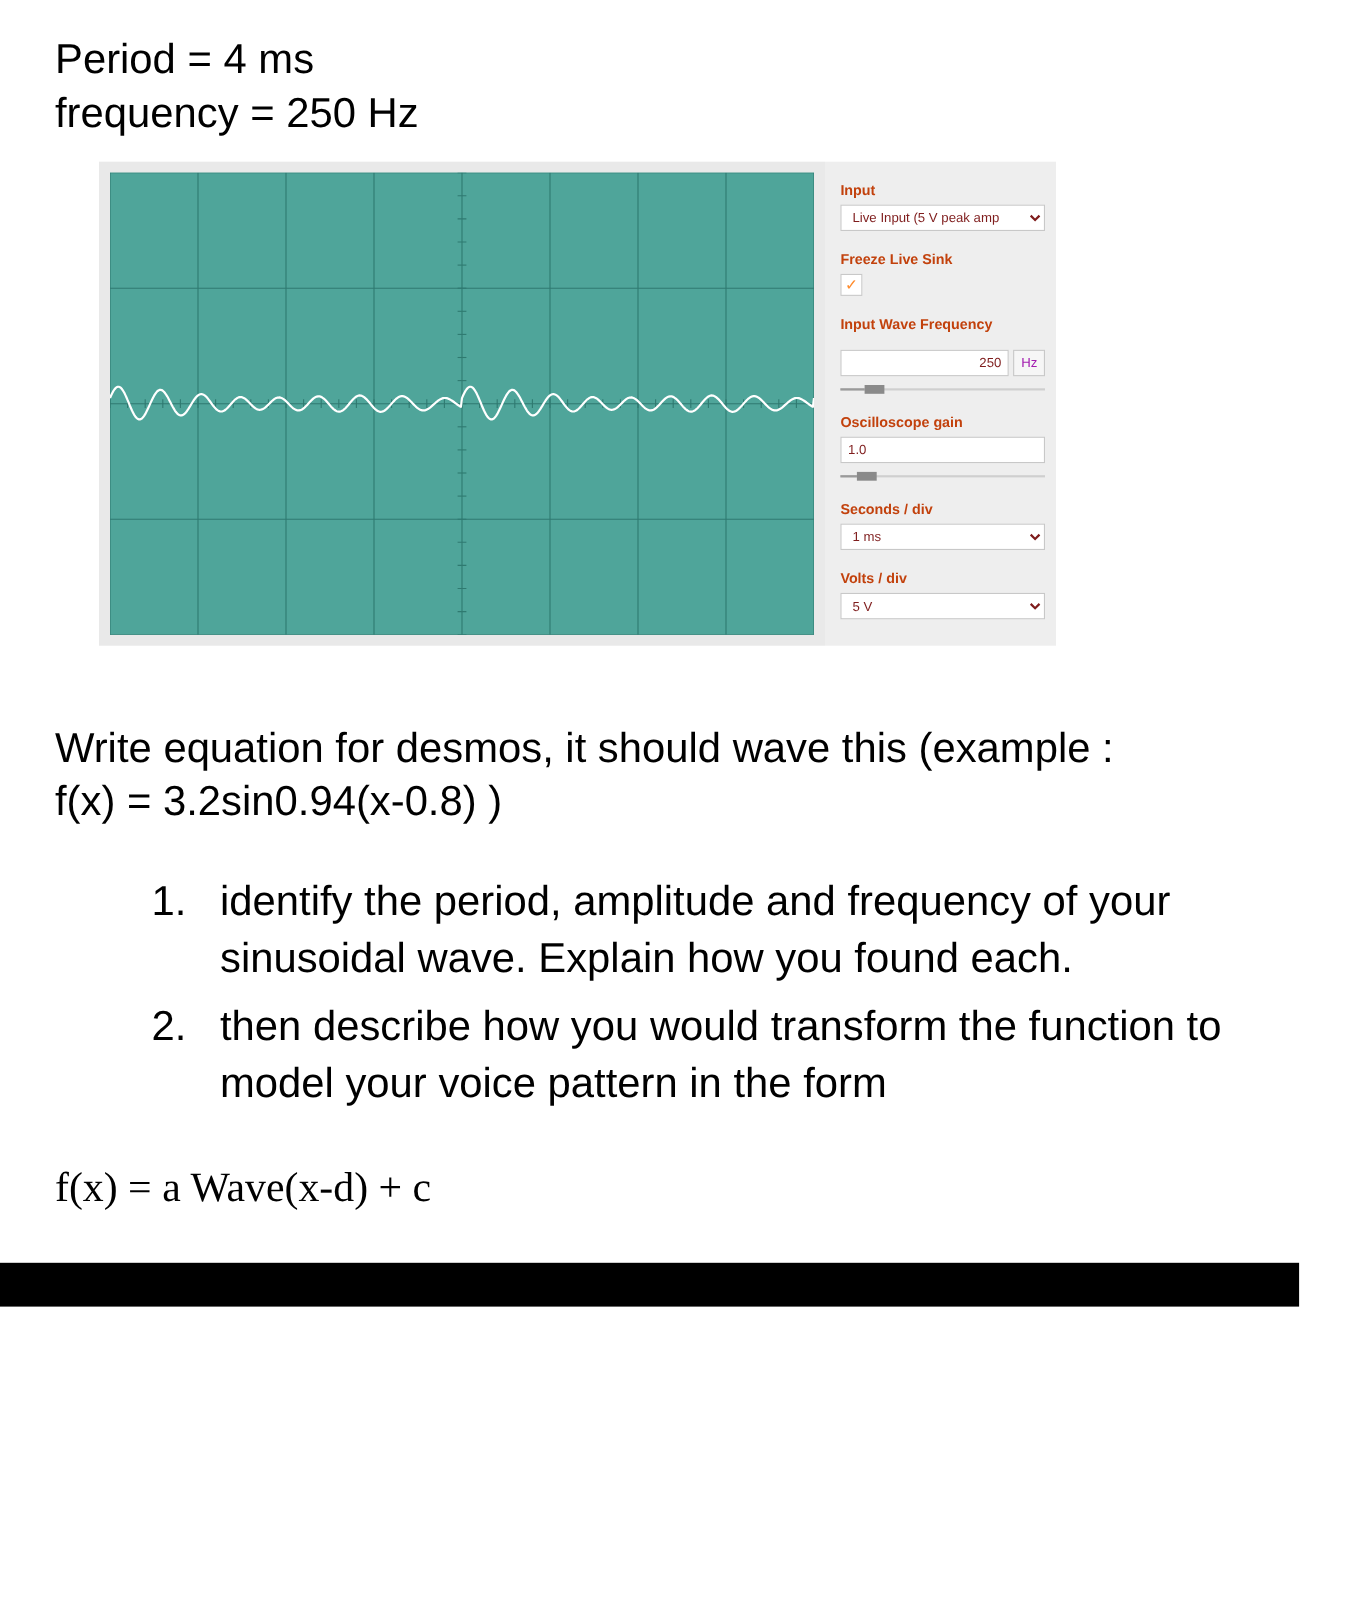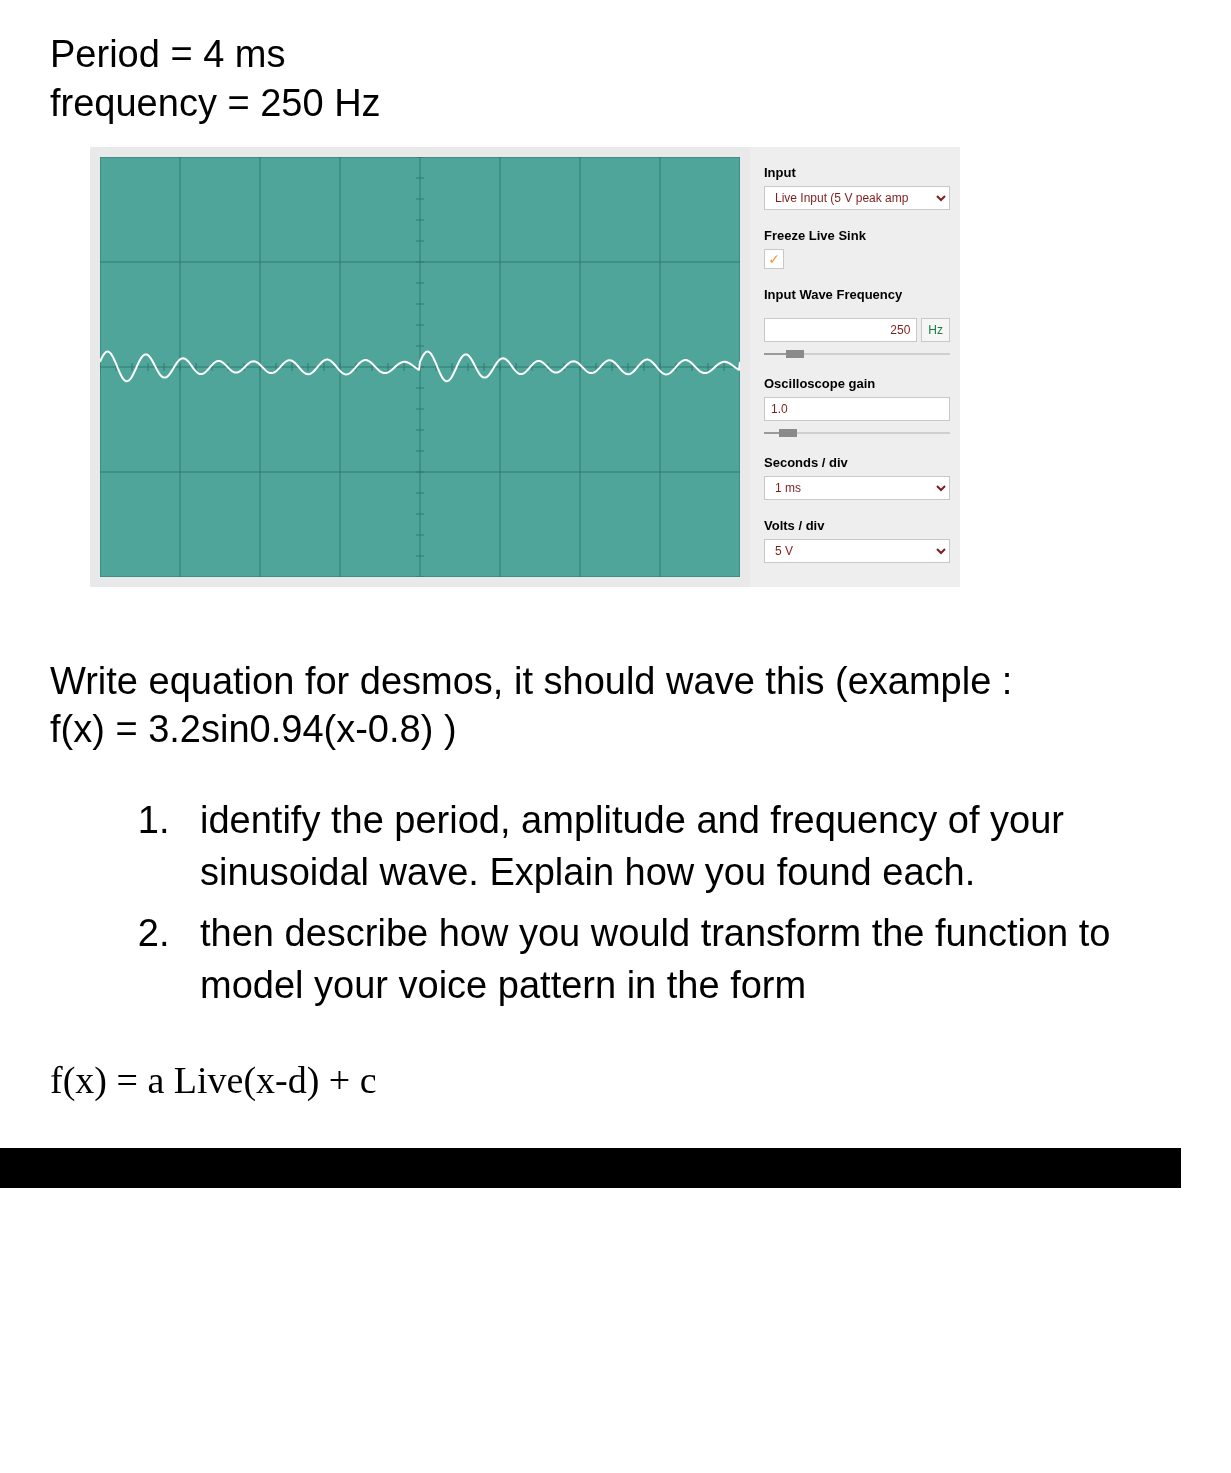--- a/index.html
+++ b/index.html
@@ -50,21 +50,21 @@
     color: #555;
     box-sizing: border-box;
     overflow: hidden;
     position: relative;
   }
   .panel .group {
     margin-bottom: 18px;
   }
   .panel .group-label {
     font-weight: bold;
-    color: #000000;
+    color: #c2410c;
     margin-bottom: 6px;
     font-size: 13px;
   }
   .panel select,
   .panel input[type="text"] {
     width: 100%;
     box-sizing: border-box;
     border: 1px solid #c8c8c8;
     background: #ffffff;
     height: 24px;
@@ -80,21 +80,21 @@
   }
   .panel .freq-row input {
     text-align: right;
   }
   .panel .freq-row .unit {
     display: flex;
     align-items: center;
     justify-content: center;
     border: 1px solid #c8c8c8;
     background: #f6f6f6;
-    color: #15803d;
+    color: #a21caf;
     font-size: 12px;
     padding: 0 6px;
     height: 24px;
     box-sizing: border-box;
   }
   .panel .checkbox {
     width: 18px; height: 18px;
     border: 1px solid #c8c8c8;
     background: #fff;
     display: flex;
@@ -323,16 +323,16 @@
   <div class="prompt">
     <span>Write equation for desmos, it should wave this (example :</span><br>
     <span>f(x) = 3.2sin0.94(x-0.8) )</span>
   </div>
 
   <ol class="qs">
     <li>identify the period, amplitude and frequency of your sinusoidal wave. Explain how you found each.</li>
     <li>then describe how you would transform the function to model your voice pattern in the form</li>
   </ol>
 
-  <div class="eqn">f(x) = a Live(x-d) + c</div>
+  <div class="eqn">f(x) = a Wave(x-d) + c</div>
 
 </div>
 <div class="blackbar"></div>
 
 </body></html>

